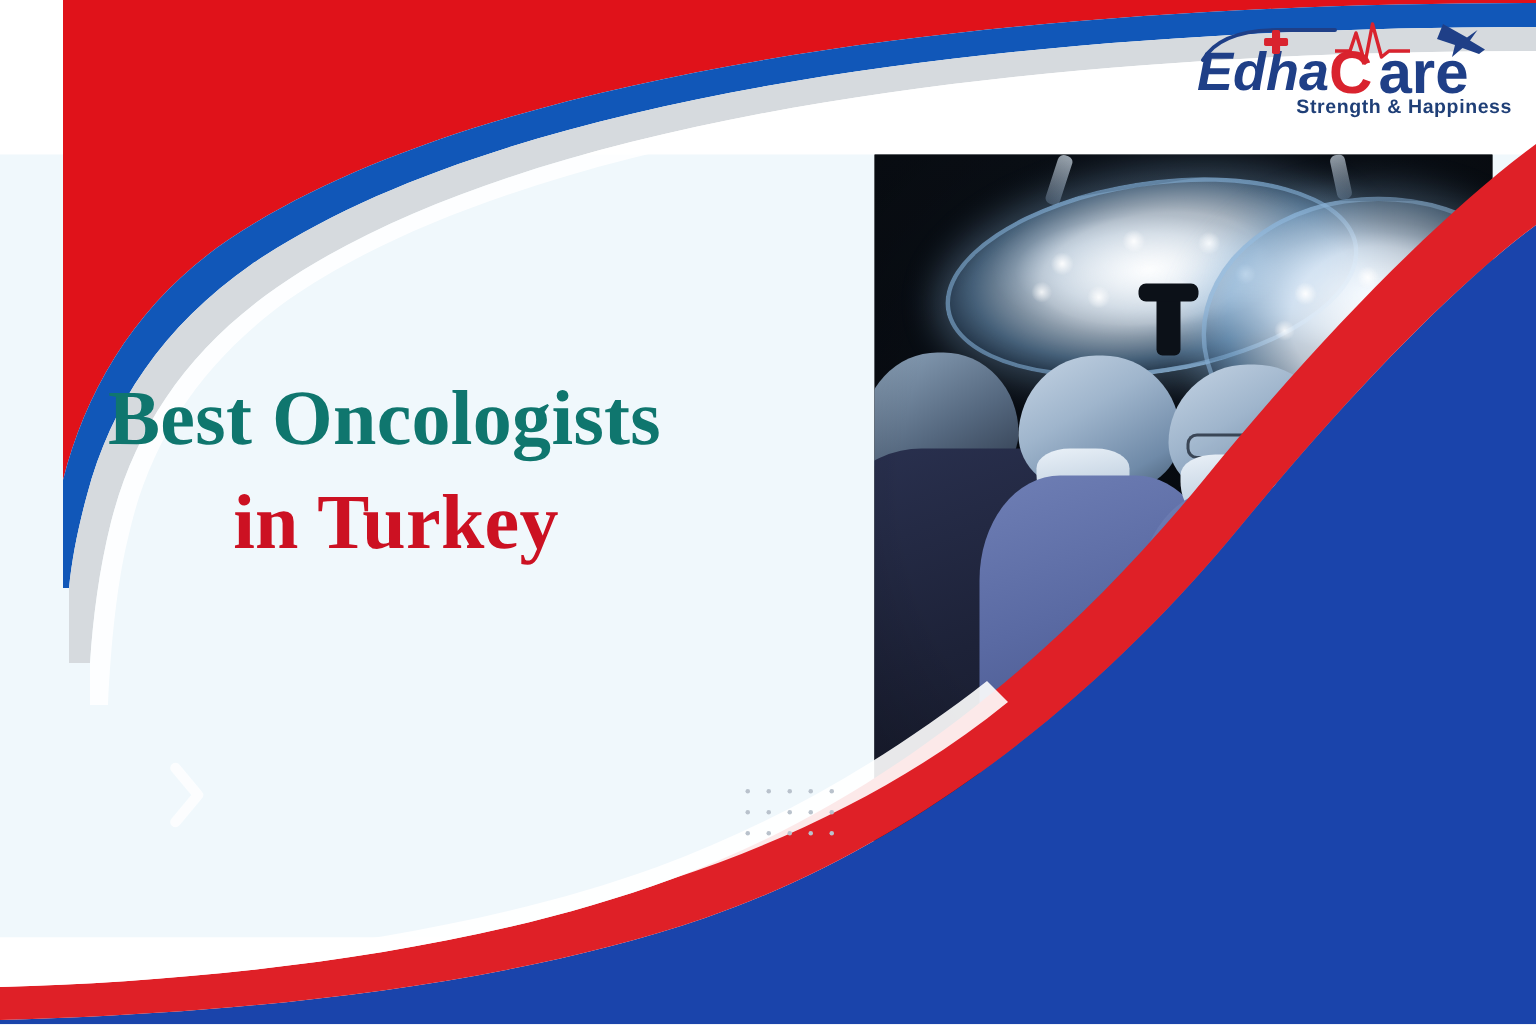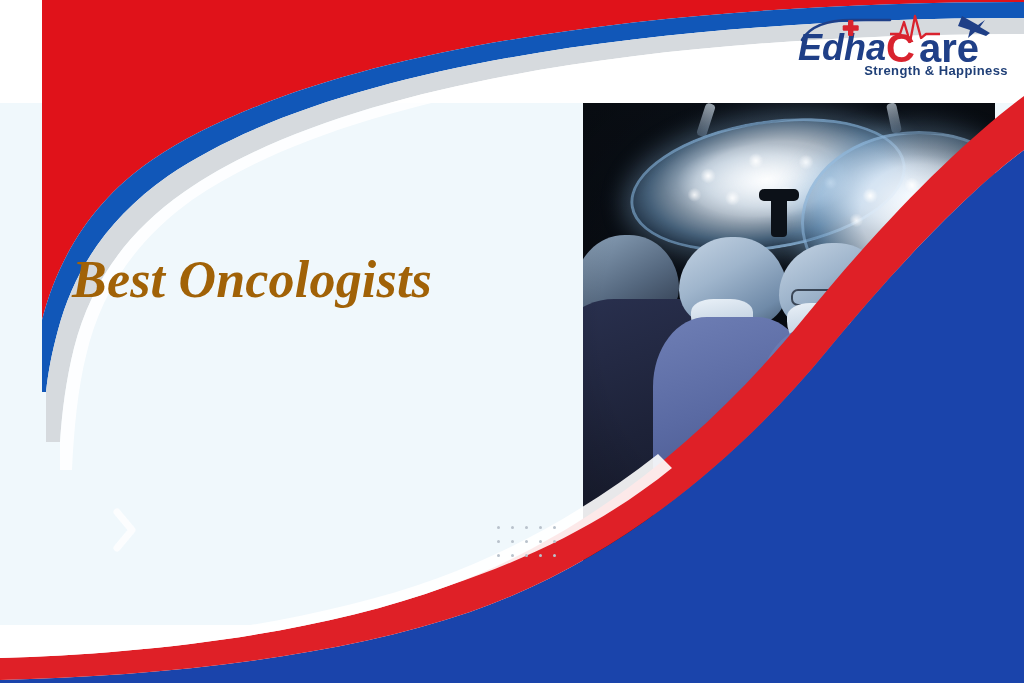--- a/index.html
+++ b/index.html
@@ -326,21 +326,22 @@
     <path d="M1024,150 C970,190 900,262 826,352 C742,454 620,560 470,612 C330,660 150,676 0,680 L0,683 L1024,683 Z" fill="#1a44ab"></path>
 
     <path d="M1024,96 C962,142 884,220 804,318 C716,426 596,532 448,586 C312,636 140,654 0,658 L0,680
              C150,676 330,660 470,612 C620,560 742,454 826,352 C900,262 970,190 1024,150 Z" fill="#df2027"></path>
 
     <path d="M448,586 C312,636 140,654 0,658 L0,648 C138,644 306,626 438,578 C520,548 594,504 658,454
              L672,468 C608,520 532,558 448,586 Z" fill="#ffffff" opacity=".9"></path>
   </svg>
 
   <div class="headline">
-    <span class="l1" style="color:#a16207;font-style:italic;">Best Oncologists</span>
+    <span class="l1" style="color:#0f766e;">Best Oncologists</span>
+    <span class="l2" style="color:#cc1122;">in Turkey</span>
   </div>
 
   <svg class="chevron" viewBox="0 0 26 44">
     <path d="M5 4 L20 22 L5 40" fill="none" stroke="#ffffff" stroke-width="7" stroke-linecap="round" stroke-linejoin="round" opacity=".9"></path>
   </svg>
 
   <div class="dot-grid">
     <i></i>
       <i></i>
       <i></i>

